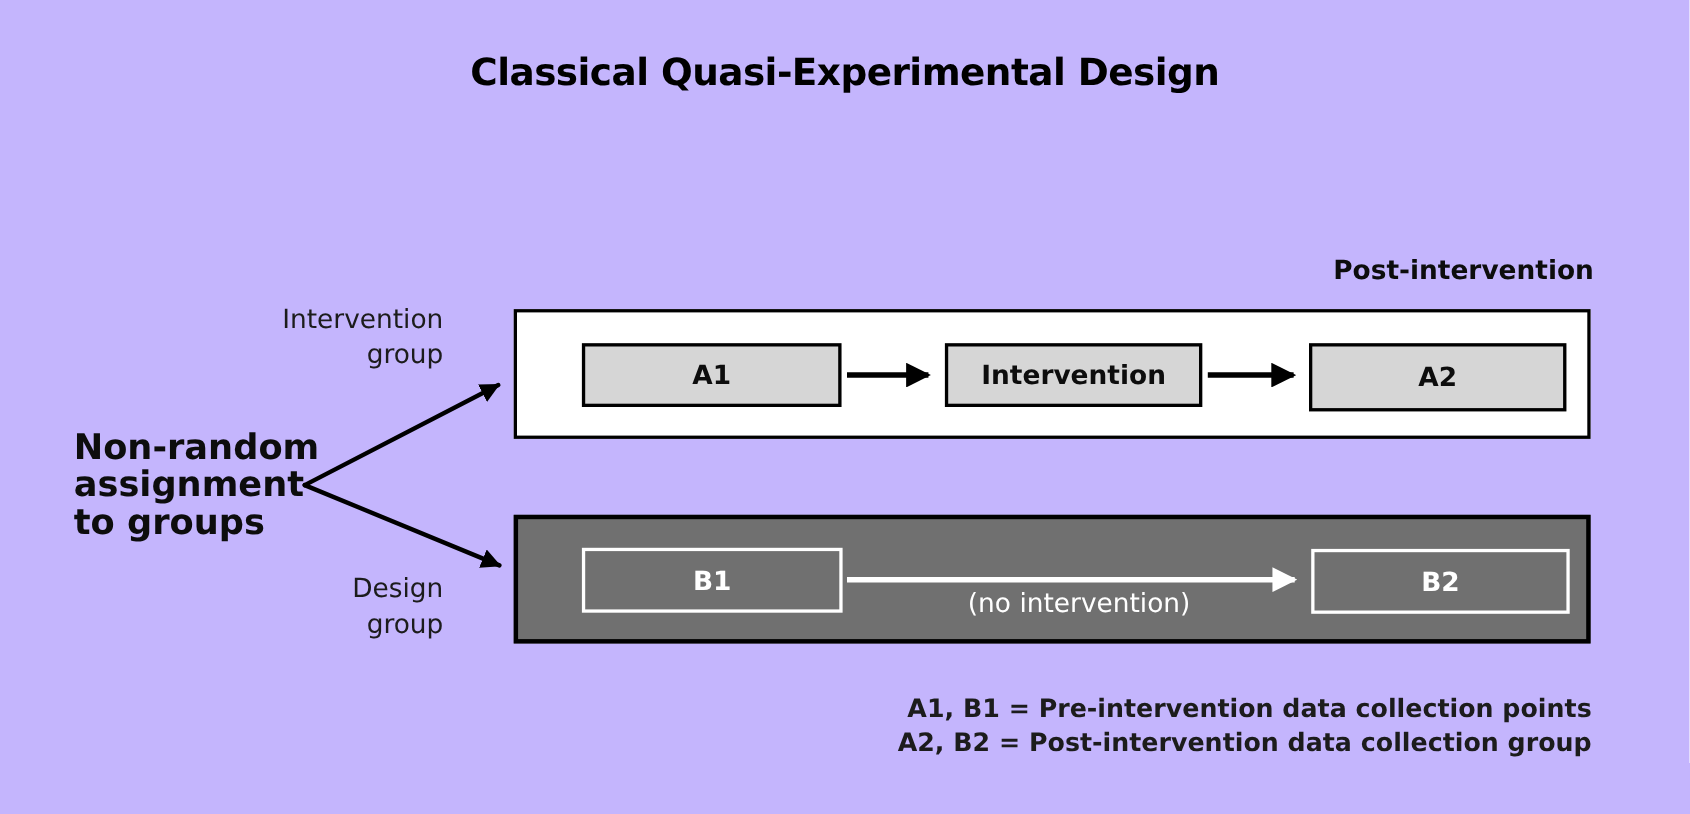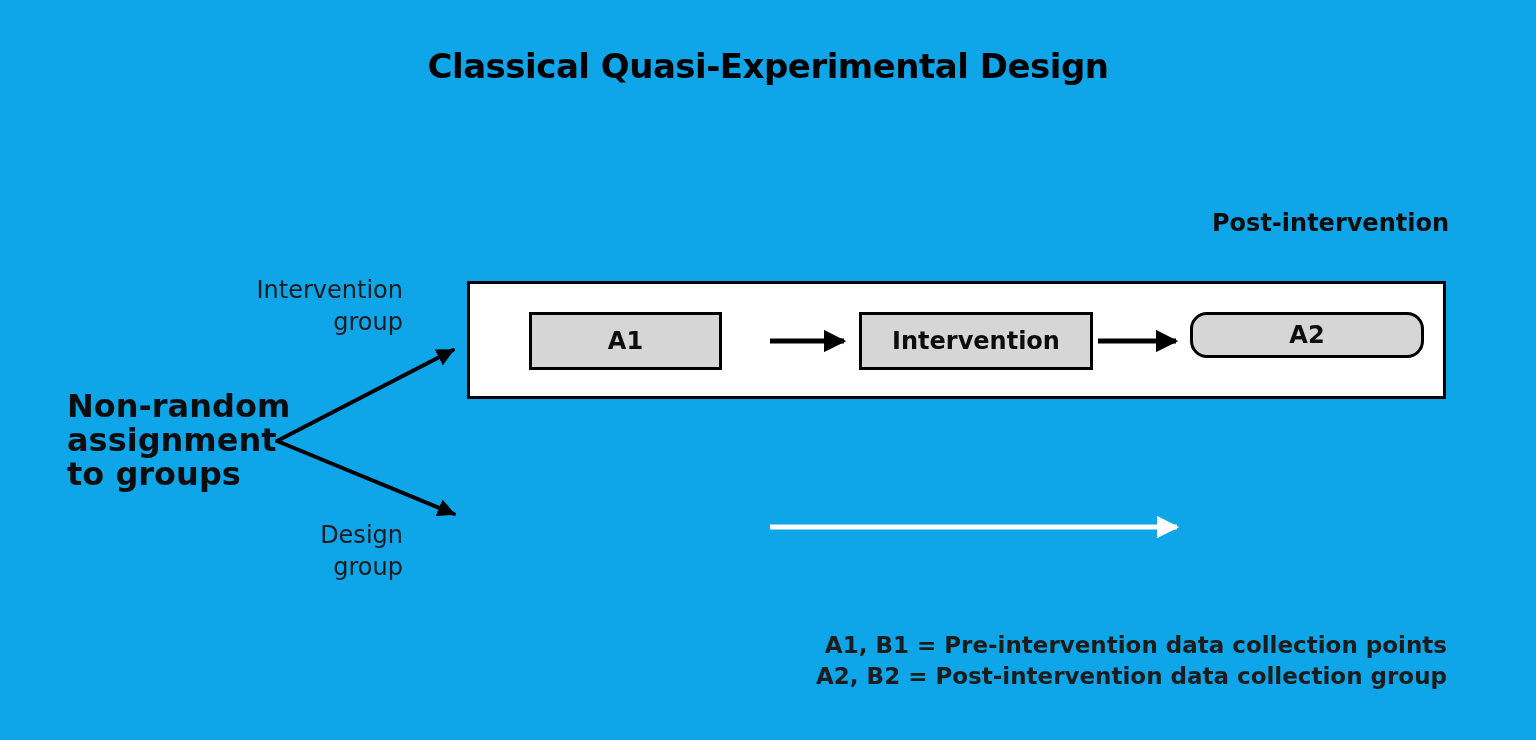--- a/index.html
+++ b/index.html
@@ -5,21 +5,21 @@
   html, body {
     margin: 0;
     padding: 0;
     background: #ffffff;
     font-family: "DejaVu Sans", "Liberation Sans", sans-serif;
   }
   .canvas {
     position: relative;
     width: 1536px;
     height: 740px;
-    background: #0ea5e9;
+    background: #c4b5fd;
     overflow: hidden;
     color: #111111;
   }
   .title {
     position: absolute;
     left: 0;
     right: 0;
     top: 46px;
     text-align: center;
     font-size: 34px;
@@ -28,21 +28,21 @@
     letter-spacing: -0.5px;
   }
   .col-label {
     position: absolute;
     font-size: 24px;
     font-weight: bold;
     color: #0d0d0d;
     white-space: nowrap;
   }
   .col-label.pre  { left: 452px; top: 225px; }
-  .col-label.post { right: 87px; top: 209px; }
+  .col-label.post { right: 87px; top: 232px; }
 
   .group-label {
     position: absolute;
     font-size: 24px;
     font-weight: normal;
     color: #1c1c1c;
     text-align: right;
     line-height: 32px;
     white-space: pre-line;
   }
@@ -93,23 +93,23 @@
   .cell.light {
     background: #d6d6d6;
     border: 3px solid #000000;
     color: #0d0d0d;
   }
   .cell.dark {
     background: transparent;
     border: 3px solid #ffffff;
     color: #ffffff;
   }
-  .cell.a1  { left: 59px;  top: 28px; width: 193px; height: 58px; }
+  .cell.a1  { left: 59px;  top: 28px; width: 236px; height: 58px; }
   .cell.mid { left: 389px; top: 28px; width: 234px; height: 58px; }
-  .cell.a2  { left: 720px; top: 28px; width: 234px; height: 46px; border-radius: 17px; }
+  .cell.a2  { left: 720px; top: 28px; width: 234px; height: 62px; }
   .cell.b1  { left: 58px;  top: 26px; width: 237px; height: 59px; }
   .cell.b2  { left: 721px; top: 27px; width: 235px; height: 59px; }
 
   .no-intervention {
     position: absolute;
     left: 320px;
     top: 62px;
     width: 380px;
     text-align: center;
     font-size: 24px;
@@ -152,20 +152,25 @@
 to groups</div>
   <div class="group-label control-group">Design
 group</div>
 
   <div class="row-box intervention-row">
     <div class="cell light a1">A1</div>
     <div class="cell light mid">Intervention</div>
     <div class="cell light a2">A2</div>
   </div>
 
+  <div class="row-box control-row">
+    <div class="cell dark b1">B1</div>
+    <div class="cell dark b2">B2</div>
+    <div class="no-intervention">(no intervention)</div>
+  </div>
 
   <svg class="arrows" width="1536" height="740" viewBox="0 0 1536 740" xmlns="http://www.w3.org/2000/svg">
     <defs>
       <marker id="ah-black" viewBox="0 0 10 10" refX="9" refY="5" markerWidth="4.5" markerHeight="4.5" orient="auto-start-reverse" markerUnits="strokeWidth">
         <path d="M0,0 L10,5 L0,10 z" fill="#000000"></path>
       </marker>
       <marker id="ah-white" viewBox="0 0 10 10" refX="9" refY="5" markerWidth="4.5" markerHeight="4.5" orient="auto-start-reverse" markerUnits="strokeWidth">
         <path d="M0,0 L10,5 L0,10 z" fill="#ffffff"></path>
       </marker>
     </defs>

